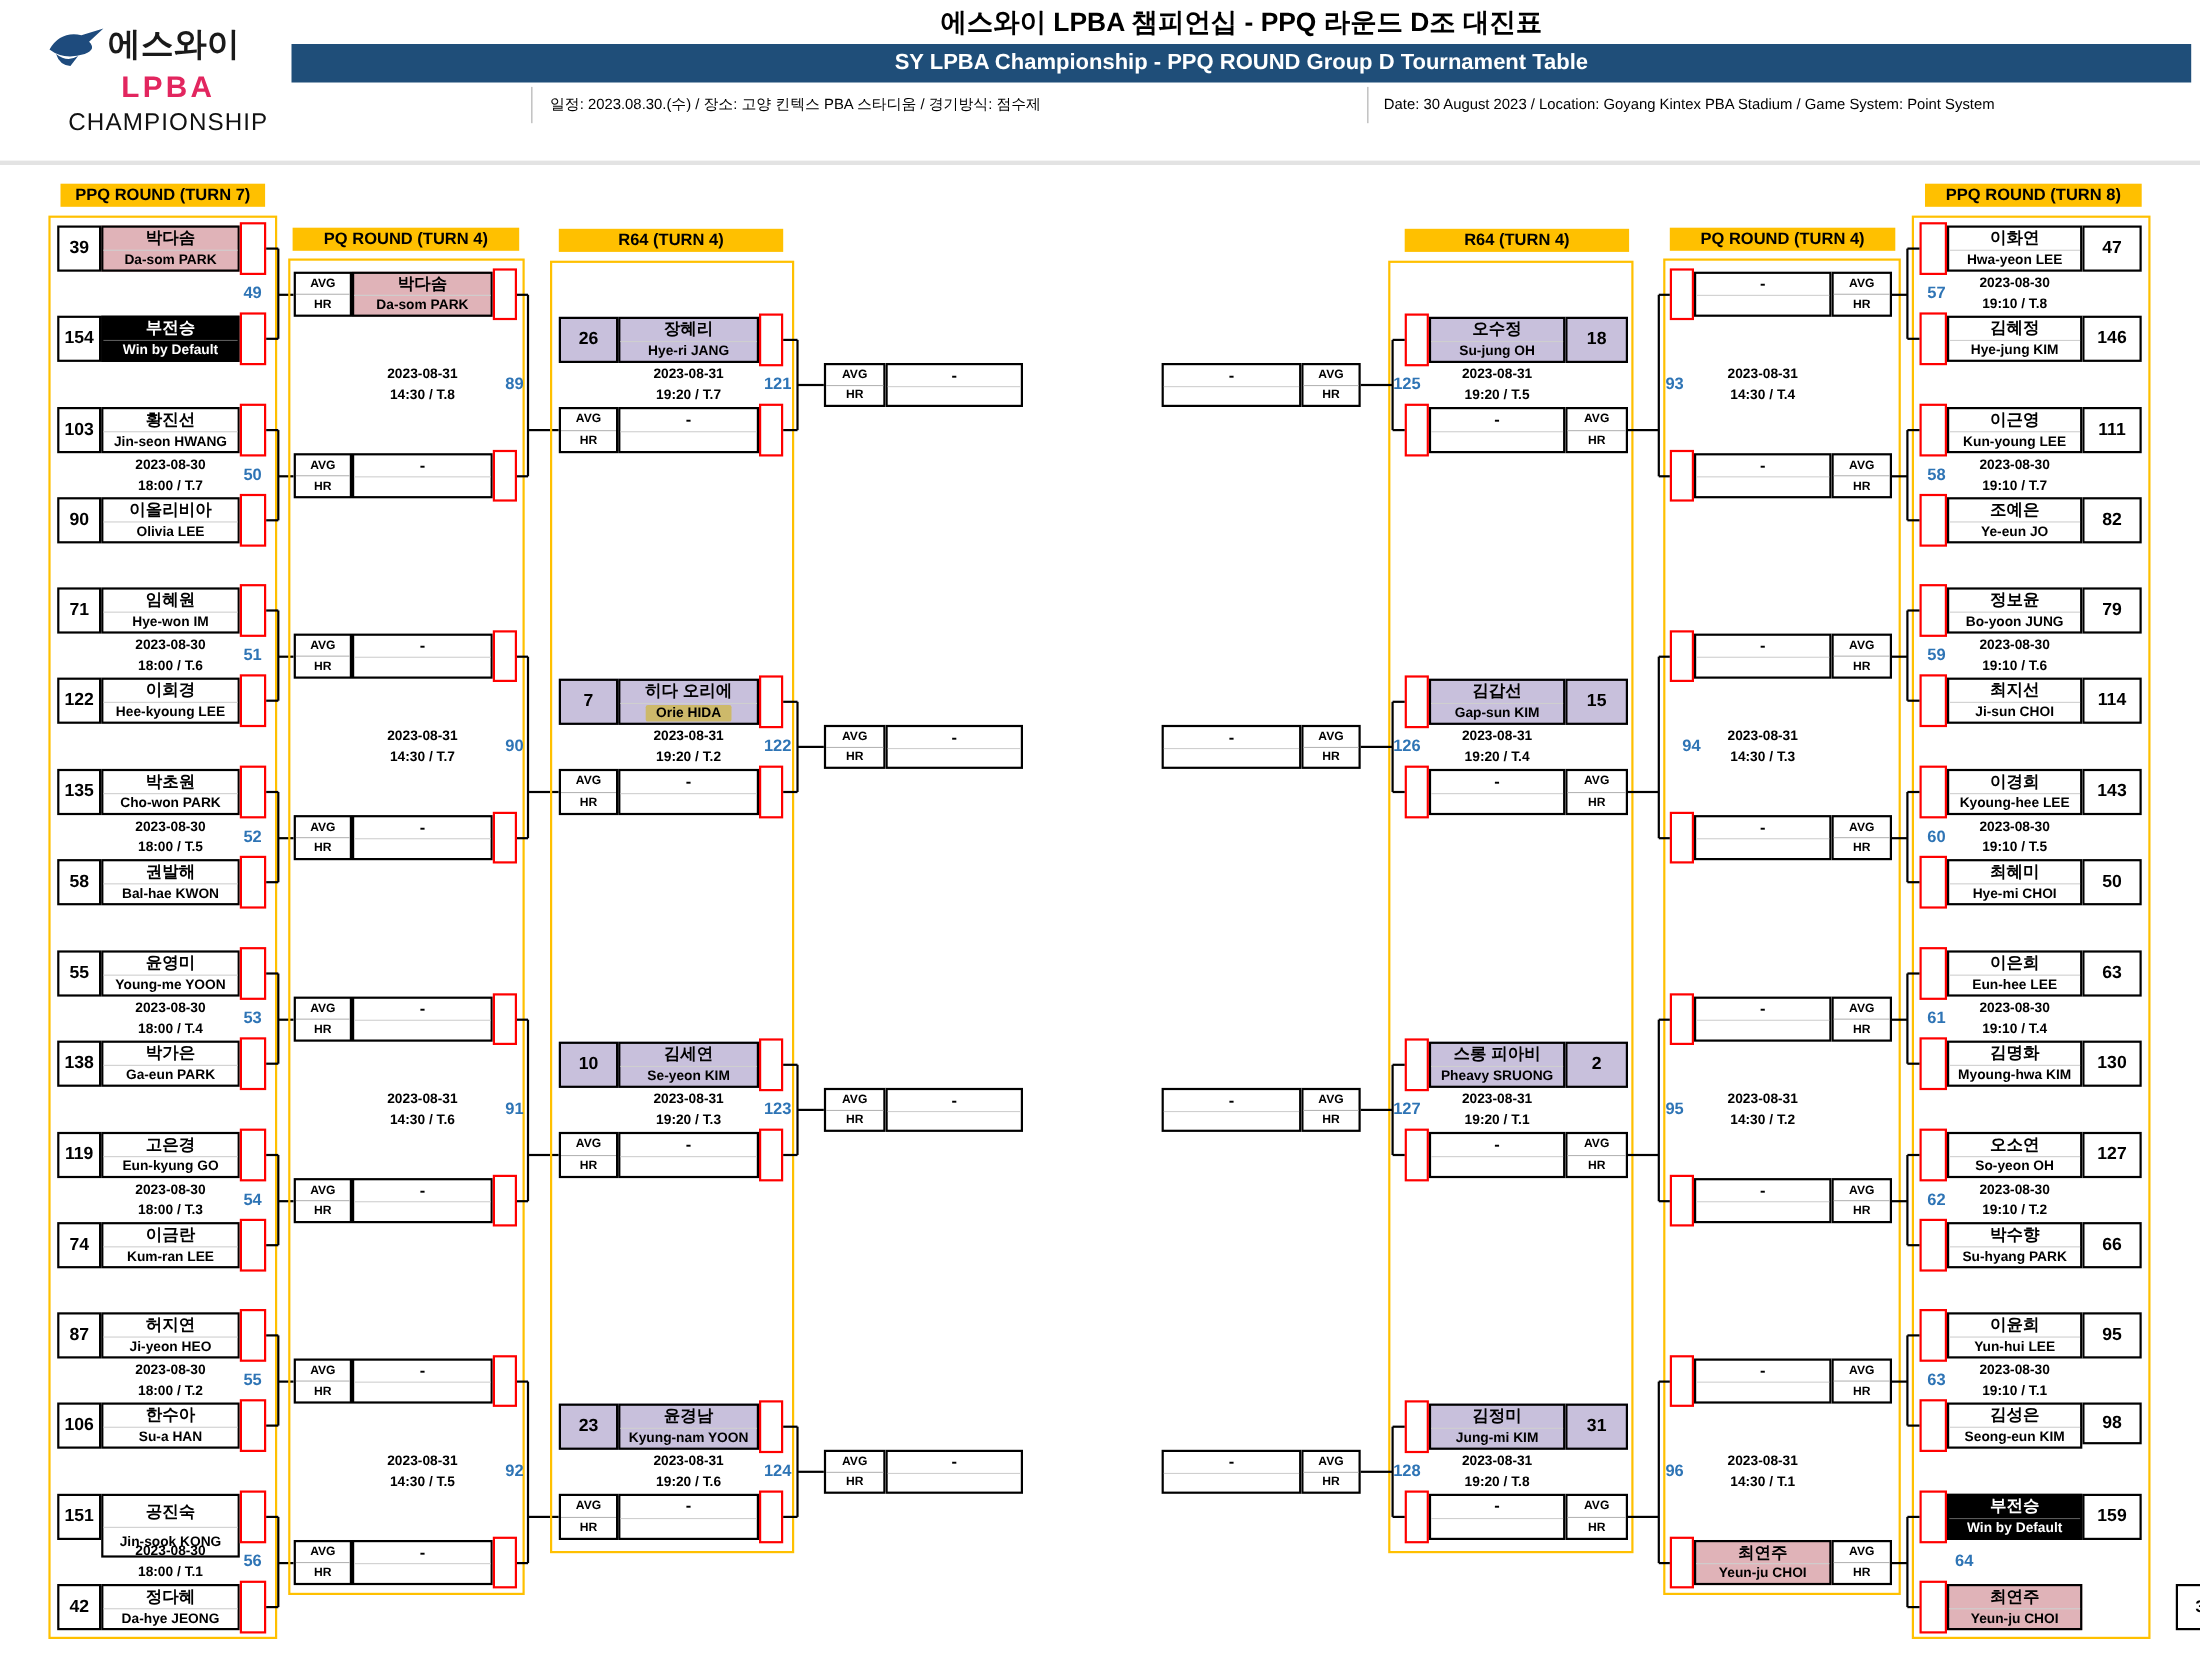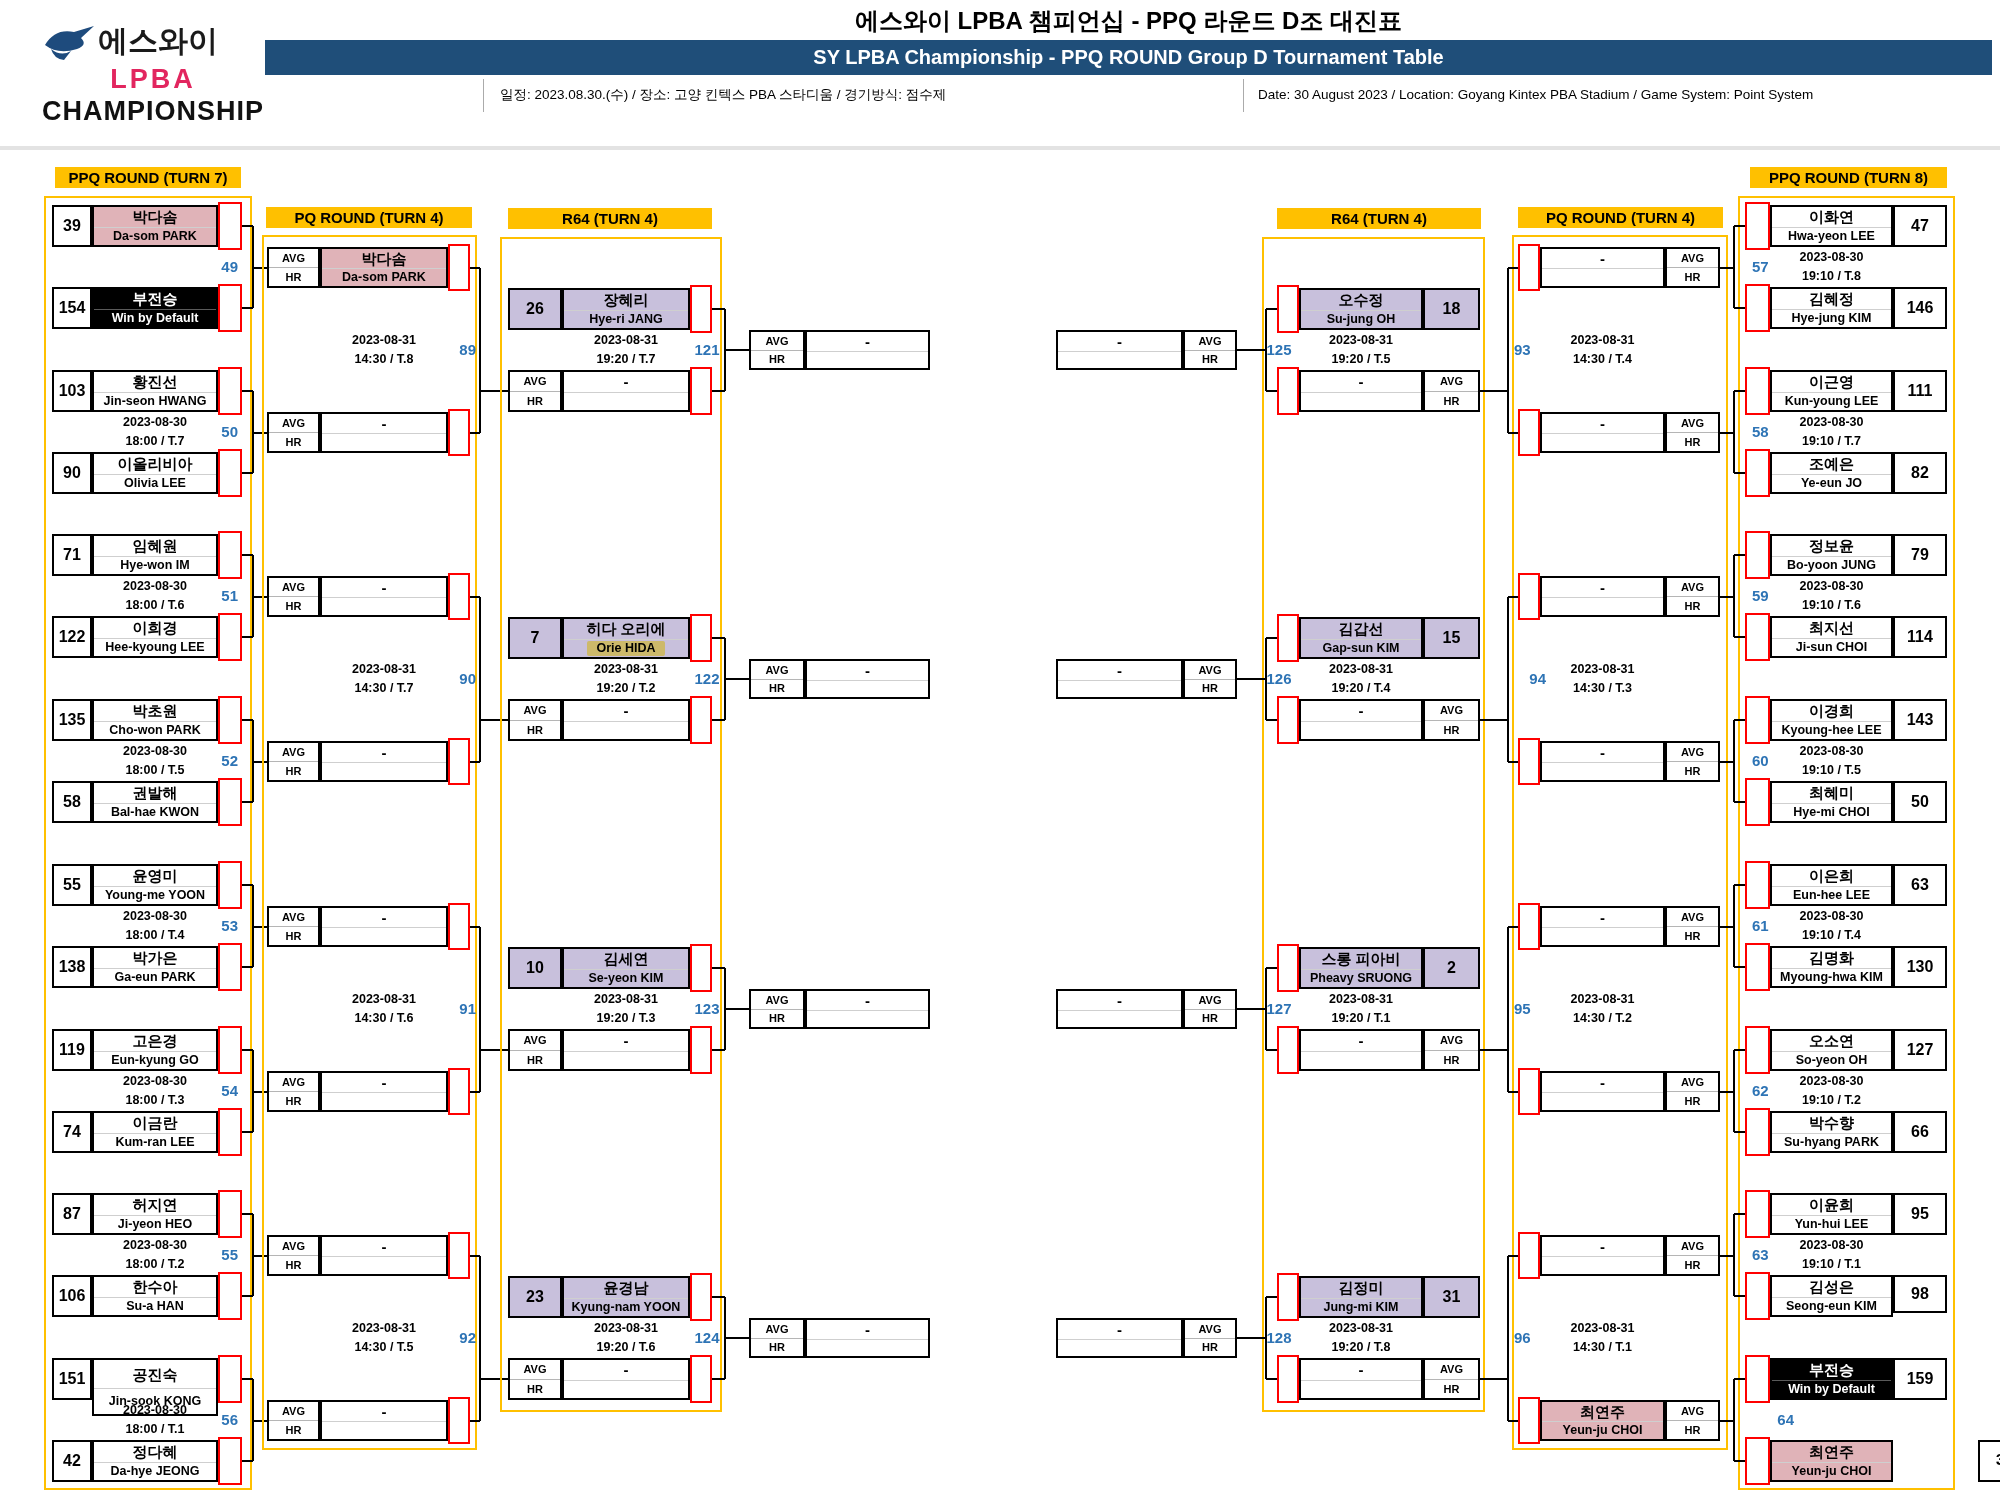--- a/index.html
+++ b/index.html
@@ -25,21 +25,21 @@
   .dt{font-weight:bold;font-size:12.5px;text-align:center;color:#000;line-height:17px;}
   .mno{font-weight:bold;font-size:15px;color:#2E74B5;line-height:18px;}
   .hl{background:#cdb96a;padding:1px 9px;border-radius:2px;}
   .hdr-title{font-weight:bold;font-size:24px;color:#000;text-align:center;line-height:34px;}
   .bluebar{background:#1F4E79;color:#fff;font-weight:bold;font-size:20px;text-align:center;line-height:35px;}
   .info{font-size:13.5px;color:#000;line-height:30px;white-space:nowrap;}
   .vdiv{background:#ababab;}
   .grayline{background:#e3e3e3;}
   .logo-kr{font-weight:bold;font-size:30px;color:#1a1a1a;line-height:38px;white-space:nowrap;}
   .logo-lpba{font-weight:bold;font-size:27px;color:#e2265f;text-align:center;letter-spacing:3px;line-height:30px;}
-  .logo-champ{font-weight:bold;font-size:27px;color:#111;text-align:center;letter-spacing:1px;line-height:30px;}
+  .logo-champ{font-weight:normal;font-size:22px;color:#111;text-align:center;letter-spacing:1px;line-height:30px;}
 </style>
 </head>
 <body>
 
 <div id="page">
 
   <div class="abs" style="left:28px;top:14px;width:250px;height:126px;">
     <svg class="abs" style="left:14px;top:10px;width:54px;height:38px;" viewBox="0 0 54 38">
       <path d="M3 21 Q13 4 32 8 L52 2 L39 14 Q46 21 35 25 Q16 31 3 21 Z" fill="#1e4b7d"></path>
       <path d="M9 25 Q19 33 29 27 L22 36 Q12 35 9 25 Z" fill="#1e4b7d"></path>

